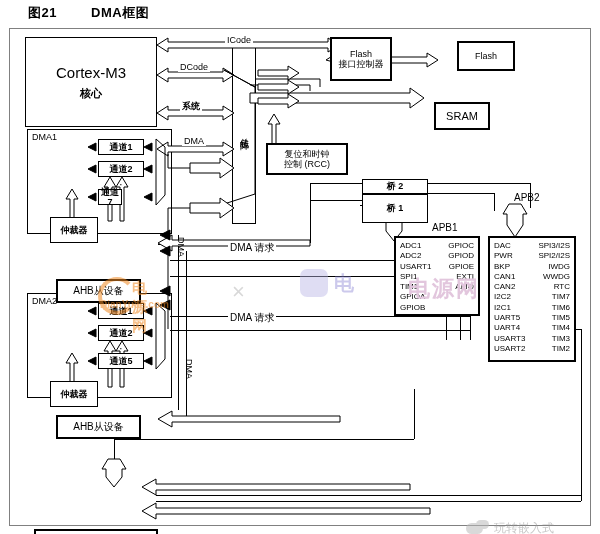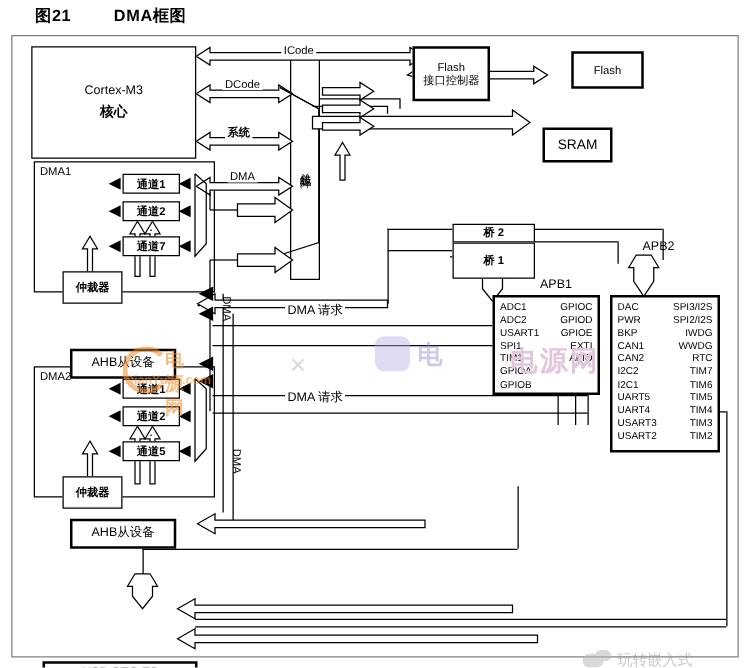--- a/index.html
+++ b/index.html
@@ -199,21 +199,21 @@
 
   <div class="ln lnh" style="left:146px;top:466px;width:425px;"></div>
   <div class="ln lnh" style="left:146px;top:472px;width:425px;"></div>
   <div class="ln lnv" style="left:571px;top:300px;height:172px;"></div>
   <div class="ln lnh" style="left:530px;top:300px;width:41px;"></div>
   <div class="ln lnv" style="left:104px;top:410px;height:22px;"></div>
   <div class="ln lnh" style="left:104px;top:410px;width:300px;"></div>
   <div class="ln lnv" style="left:404px;top:360px;height:50px;"></div>
 
   <div class="bx" id="core" style="left:15px;top:8px;width:132px;height:90px;">
-    <div style="font-size:10px;">Cortex-M3</div>
+    <div style="font-size:15px;">Cortex-M3</div>
     <div style="font-size:11px;font-weight:bold;margin-top:6px;">核心</div>
   </div>
 
   <div class="lbl wbg" style="left:215px;top:6px;">ICode</div>
   <div class="lbl wbg" style="left:168px;top:33px;">DCode</div>
   <div class="lbl wbg" style="left:170px;top:71px;font-weight:bold;">系统</div>
   <div class="lbl wbg" style="left:172px;top:107px;">DMA</div>
 
   <div id="busmatrix">
     <div class="t">总线矩阵</div>
@@ -225,32 +225,36 @@
   </div>
 
   <div class="bx thick" style="left:447px;top:12px;width:58px;height:30px;">
     <div>Flash</div>
   </div>
 
   <div class="bx thick" style="left:424px;top:73px;width:56px;height:28px;align-items:center;">
     <div style="font-size:11px;">SRAM</div>
   </div>
 
+  <div class="bx thick" style="left:256px;top:114px;width:82px;height:32px;">
+    <div>复位和时钟</div>
+    <div>控制 (RCC)</div>
+  </div>
 
   <div class="grp" style="left:17px;top:100px;width:145px;height:105px;"></div>
   <div class="lbl" style="left:22px;top:103px;font-size:9px;">DMA1</div>
 
   <div class="bx" style="left:88px;top:110px;width:46px;height:16px;">
     <span style="font-weight:bold;">通道1</span>
   </div>
   <div class="bx" style="left:88px;top:132px;width:46px;height:16px;">
     <span style="font-weight:bold;">通道2</span>
   </div>
   <div class="lbl" style="left:109px;top:149px;font-size:11px;">·</div>
-  <div class="bx" style="left:88px;top:160px;width:46px;height:16px;">
+  <div class="bx" style="left:88px;top:160px;width:24px;height:16px;">
     <span style="font-weight:bold;">通道7</span>
   </div>
 
   <div class="bx" style="left:40px;top:188px;width:48px;height:26px;">
     <span style="font-weight:bold;">仲裁器</span>
   </div>
 
   <div class="bx thick" style="left:46px;top:250px;width:85px;height:24px;">
     <span style="font-size:10px;">AHB从设备</span>
   </div>

